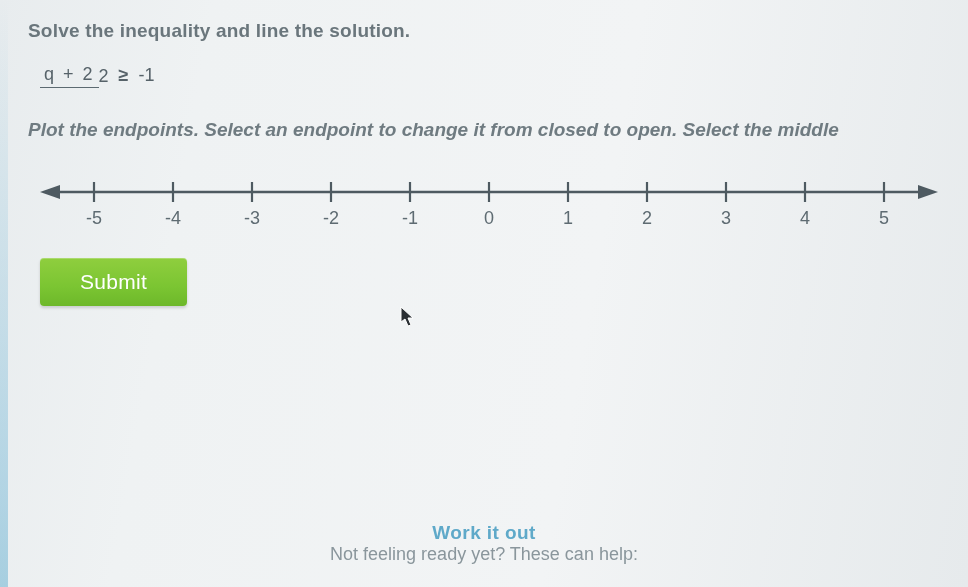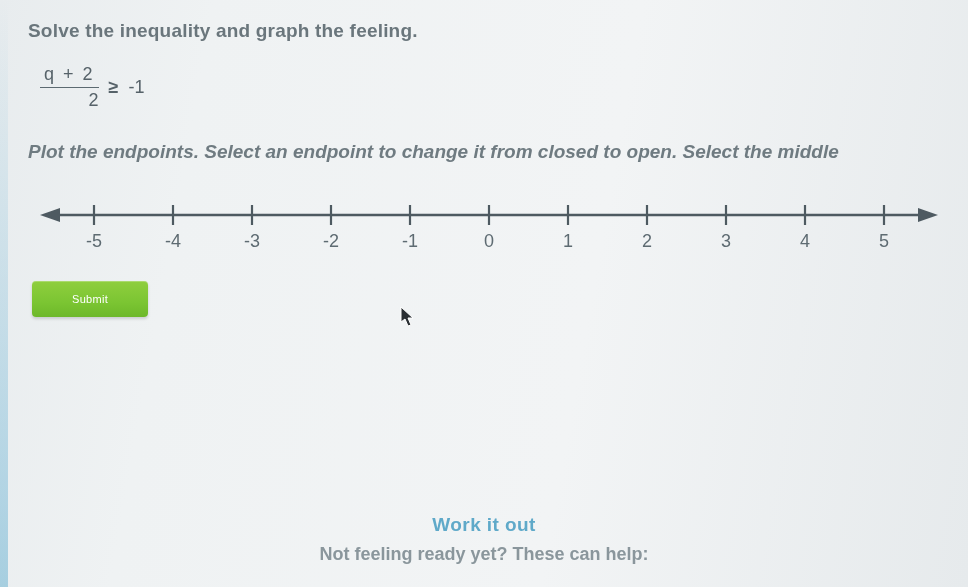--- a/index.html
+++ b/index.html
@@ -23,22 +23,22 @@
     margin-bottom: 28px;
     display: flex;
     align-items: center;
     gap: 10px;
     font-size: 18px;
     color: #566269;
     font-weight: 500;
   }
   .fraction {
     display: inline-flex;
-    flex-direction: column;
-    align-items: flex-end;
+    flex-direction: row;
+    align-items: flex-start;
     line-height: 1.15;
   }
   .fraction .num {
     border-bottom: 1.5px solid #5c6a71;
     padding: 0 4px 2px 4px;
     letter-spacing: 2px;
   }
   .fraction .den { padding-top: 2px; }
   .rel { font-size: 18px; font-weight: 600; }
   .rhs { font-size: 18px; font-weight: 500; }
@@ -65,26 +65,26 @@
     font-size: 18px;
     fill: #5e6b72;
     text-anchor: middle;
     font-weight: 500;
   }
   .nl-arrow { fill: #4e5a61; }
   .submit-btn {
     display: inline-block;
     background: linear-gradient(180deg, #8fce3e 0%, #7bc532 60%, #6db82a 100%);
     color: #ffffff;
-    font-size: 11px;
+    font-size: 21px;
     font-weight: 500;
     padding: 12px 40px;
     border-radius: 4px;
     box-shadow: 0 2px 3px rgba(0,0,0,0.15), inset 0 1px 0 rgba(255,255,255,0.25);
-    margin-left: 4px;
+    margin-left: 12px;
     letter-spacing: 0.3px;
     cursor: pointer;
   }
   .cursor {
     position: absolute;
     left: 400px;
     top: 306px;
     width: 15px;
     height: 21px;
     pointer-events: none;
@@ -94,44 +94,43 @@
     left: 0;
     right: 0;
     bottom: 22px;
     text-align: center;
   }
   .work-it-out {
     color: #5fa9c9;
     font-size: 19px;
     font-weight: 600;
     letter-spacing: 0.4px;
-    margin-bottom: 8px;
     cursor: pointer;
     display: inline-block;
   }
   .not-ready {
     color: #8a969c;
     font-size: 18px;
-    font-weight: 700;
+    font-weight: 400;
   }
   .left-edge {
     position: absolute;
     left: 0; top: 0; bottom: 0;
     width: 8px;
     background: linear-gradient(180deg, rgba(150,190,210,0) 0%, rgba(120,185,215,0.5) 85%, rgba(110,180,210,0.55) 100%);
   }
 </style>
 </head>
 <body>
 
 
 
 <div class="left-edge"></div>
 
-<div class="prompt">Solve the inequality and graph the feeling.</div>
+<div class="prompt">Solve the inequality and line the solution.</div>
 
 <div class="inequality">
   <span class="fraction">
     <span class="num">q + 2</span>
     <span class="den">2</span>
   </span>
   <span class="rel">≥</span>
   <span class="rhs">-1</span>
 </div>
 

